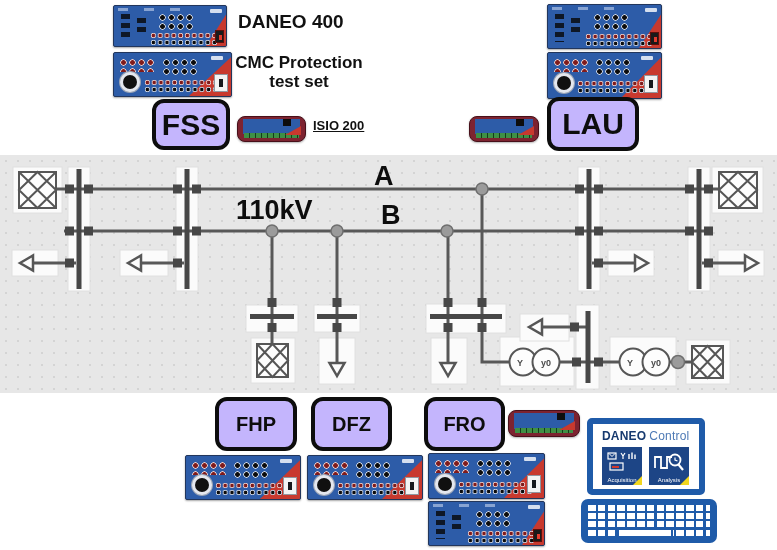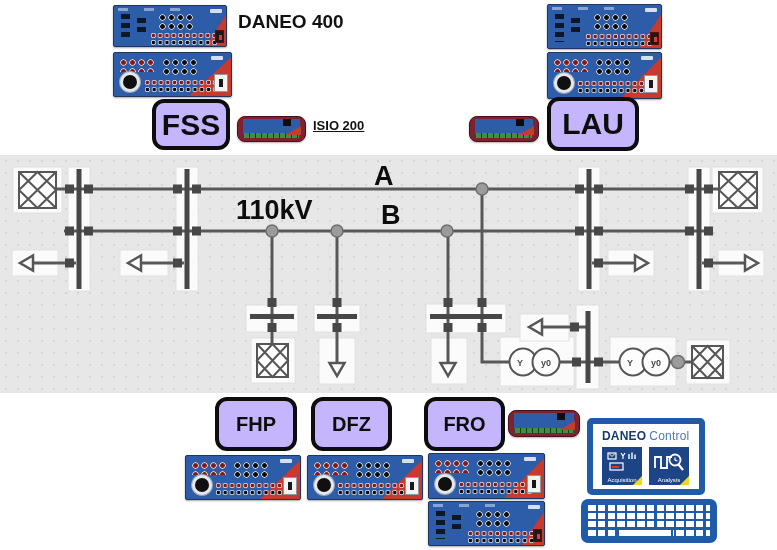--- a/index.html
+++ b/index.html
@@ -135,20 +135,22 @@
   <div class="dots red" style="left:5px; top:5px; width:36px; height:14px;"></div>
   <div class="dots blk" style="left:48px; top:5px; width:36px; height:18px;"></div>
   <div class="bigconn" style="left:9px; top:22px; width:14px; height:14px;"></div>
   <div class="dots red f" style="left:30px; top:26px; width:75px; height:7px;"></div>
   <div class="dots blk f" style="left:30px; top:33px; width:75px; height:7px;"></div>
   <div class="switchbox" style="right:3px; bottom:4px; width:12px; height:16px;">
       <i></i>
     </div>
 </div>
 <div class="eq-label" style="left:232px; top:53px; width:134px; text-align:center; font-size:17px; line-height:19px;">
+  <div>CMC Protection</div>
+  <div>test set</div>
 </div>
 
 <div class="station sm" style="left:152px; top:99px; width:78px; height:51px;">FSS</div>
 
 <div class="isio" style="left:237px; top:116px; width:67px; height:24px;">
   <div class="face"></div>
   <div class="port"></div>
   <div class="term"></div>
   <div class="wedge-sm"></div>
 </div>

